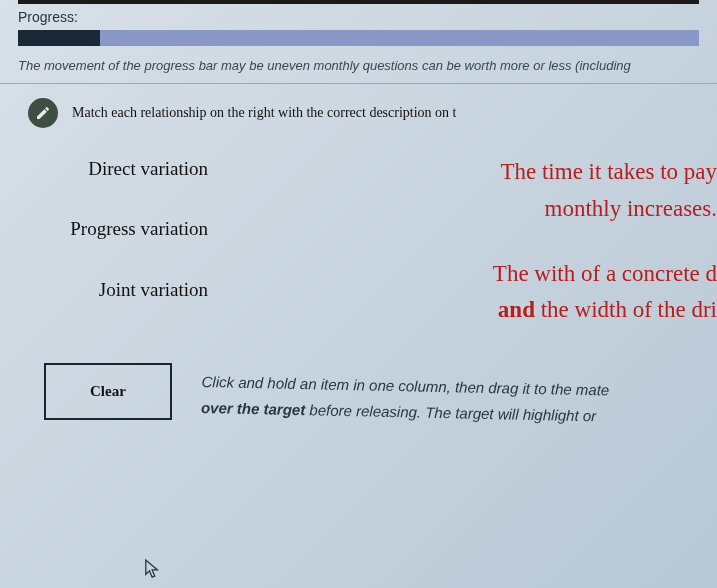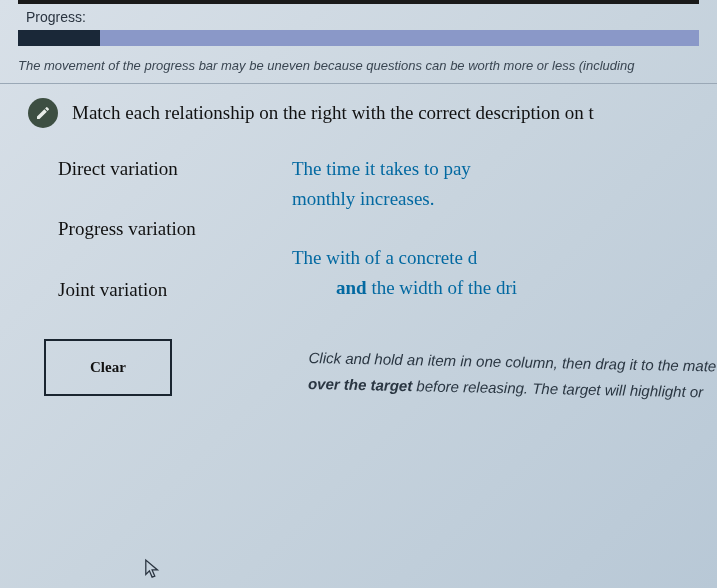--- a/index.html
+++ b/index.html
@@ -15,21 +15,21 @@
       color: #1a2530;
       overflow: hidden;
       position: relative;
     }
     .top-edge {
       height: 4px;
       background: #1a1a1a;
       margin: 0 18px;
     }
     .progress-row {
-      padding: 4px 18px 2px 26px;
+      padding: 4px 18px 2px 18px;
     }
     .progress-label {
       font-family: Arial, sans-serif;
       font-size: 14px;
       color: #2a3440;
     }
     .progress-bar-wrap {
       margin: 2px 18px 8px 18px;
       height: 16px;
       background: #8a98c8;
@@ -65,65 +65,65 @@
       align-items: center;
       justify-content: center;
       flex-shrink: 0;
     }
     .edit-badge svg {
       width: 16px;
       height: 16px;
       fill: #e8ede8;
     }
     .question-text {
-      font-size: 19px;
+      font-size: 14px;
       color: #111;
       white-space: nowrap;
       overflow: hidden;
     }
     .match-area {
       display: flex;
       padding: 18px 0 0 58px;
       gap: 84px;
+      text-align: right;
     }
     .left-col {
       display: flex;
       flex-direction: column;
       gap: 30px;
       width: 150px;
     }
     .left-item {
       font-size: 19px;
       color: #111;
       line-height: 1.6;
       cursor: grab;
     }
     .right-col {
       display: flex;
       flex-direction: column;
       gap: 28px;
       flex: 1;
     }
     .right-item {
-      font-size: 19px;
-      color: #0369a1;
+      font-size: 23px;
+      color: #b91c1c;
       line-height: 1.6;
       white-space: nowrap;
       overflow: hidden;
     }
     .bold-frag {
       font-weight: bold;
       margin-left: 44px;
     }
     .bottom-row {
       display: flex;
       align-items: flex-start;
       gap: 30px;
       padding: 34px 0 0 44px;
-      justify-content: space-between;
     }
     .clear-btn {
       border: 2px solid #1a2530;
       background: transparent;
       font-family: Georgia, serif;
       font-weight: bold;
       font-size: 15px;
       padding: 18px 44px;
       cursor: pointer;
       color: #111;
@@ -163,21 +163,21 @@
 <div class="top-edge"></div>
 
 <div class="progress-row">
   <span class="progress-label">Progress:</span>
 </div>
 
 <div class="progress-bar-wrap">
   <div class="progress-fill"></div>
 </div>
 
-<div class="progress-note">The movement of the progress bar may be uneven because questions can be worth more or less (including</div>
+<div class="progress-note">The movement of the progress bar may be uneven monthly questions can be worth more or less (including</div>
 
 <div class="question-row">
   <div class="edit-badge">
     <svg viewBox="0 0 24 24">
         <path d="M3 17.25V21h3.75L17.81 9.94l-3.75-3.75L3 17.25zM20.71 7.04a1 1 0 0 0 0-1.41l-2.34-2.34a1 1 0 0 0-1.41 0l-1.83 1.83 3.75 3.75 1.83-1.83z"></path>
       </svg>
   </div>
   <div class="question-text">Match each relationship on the right with the correct description on t</div>
 </div>
 

